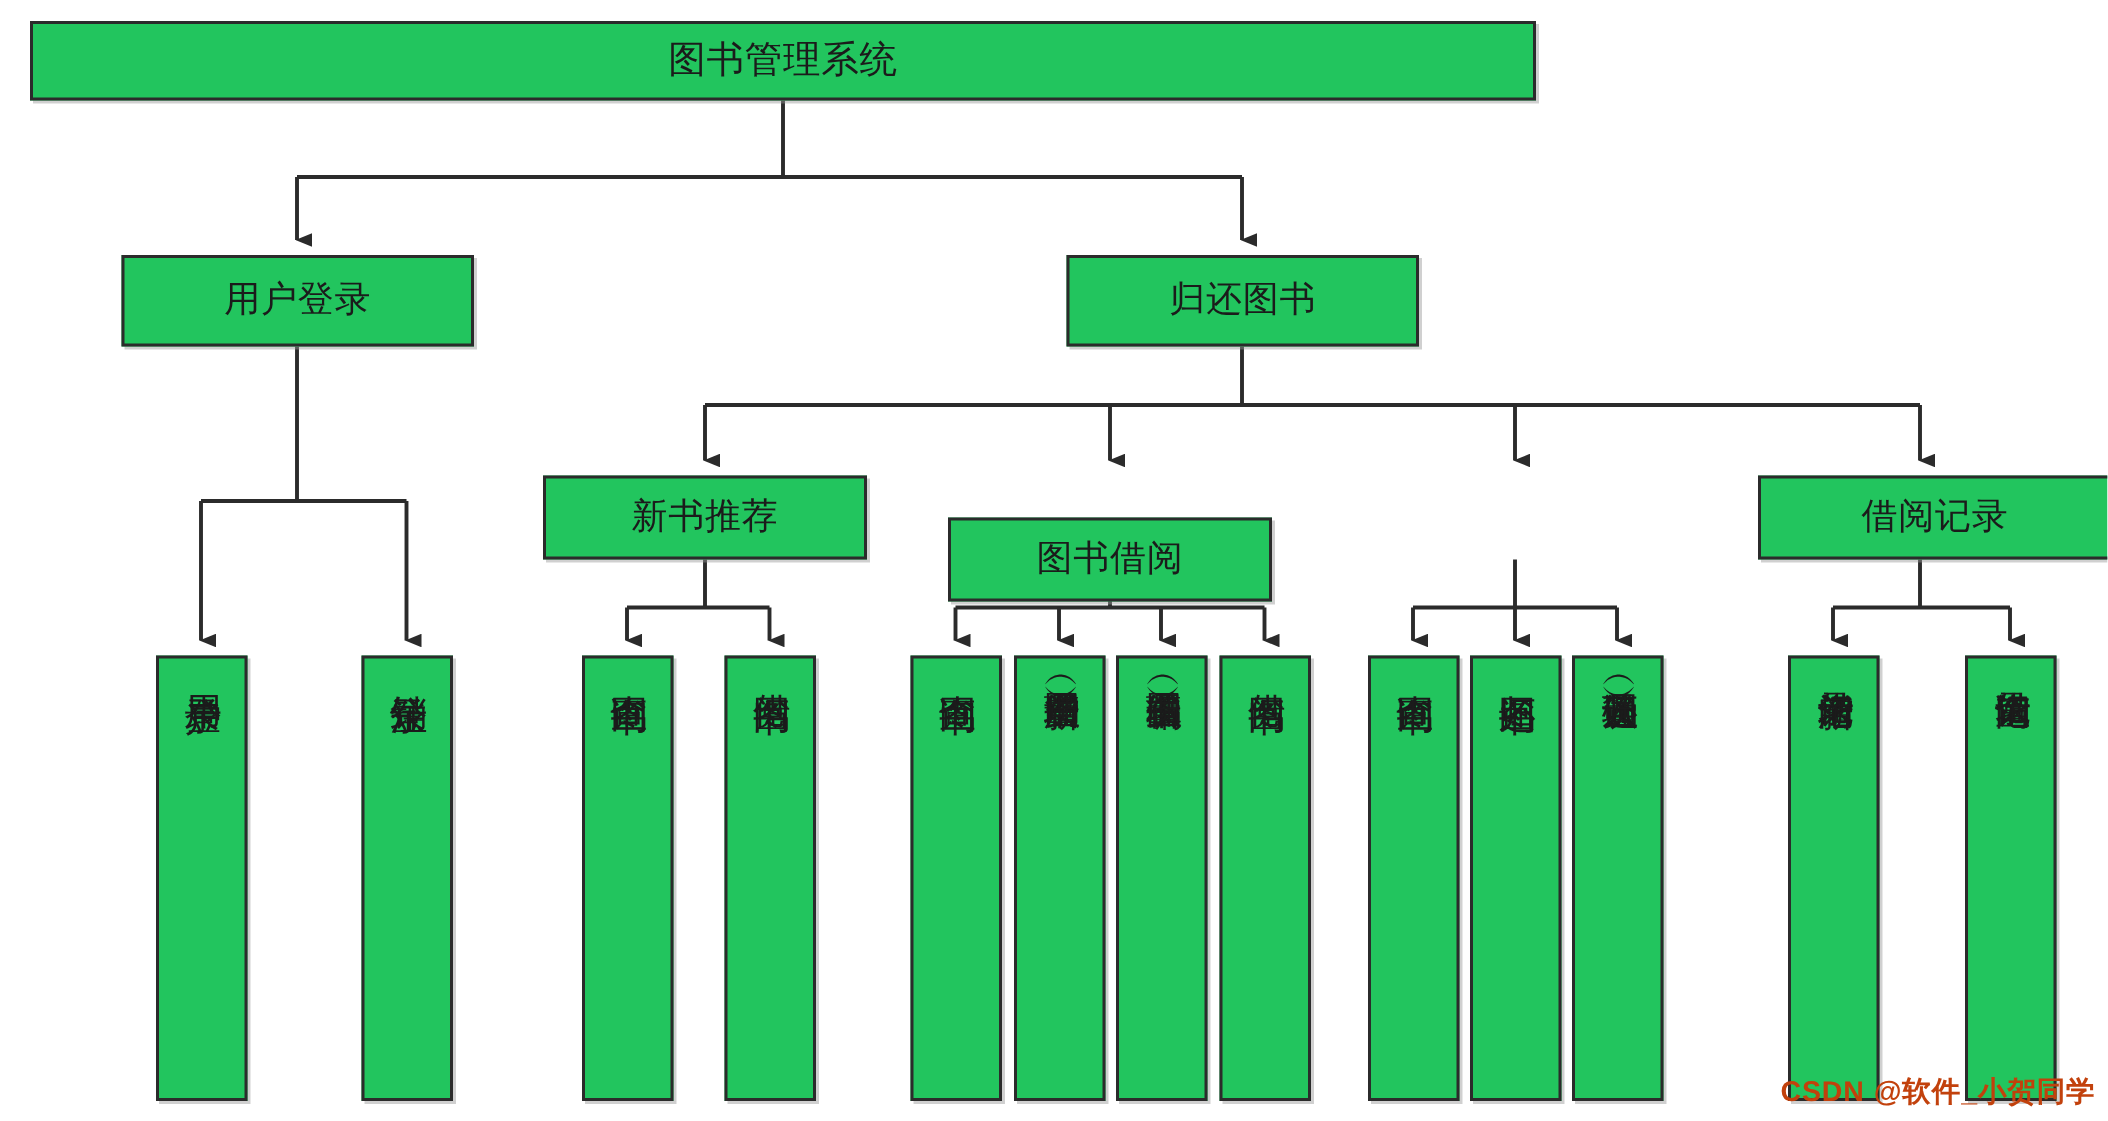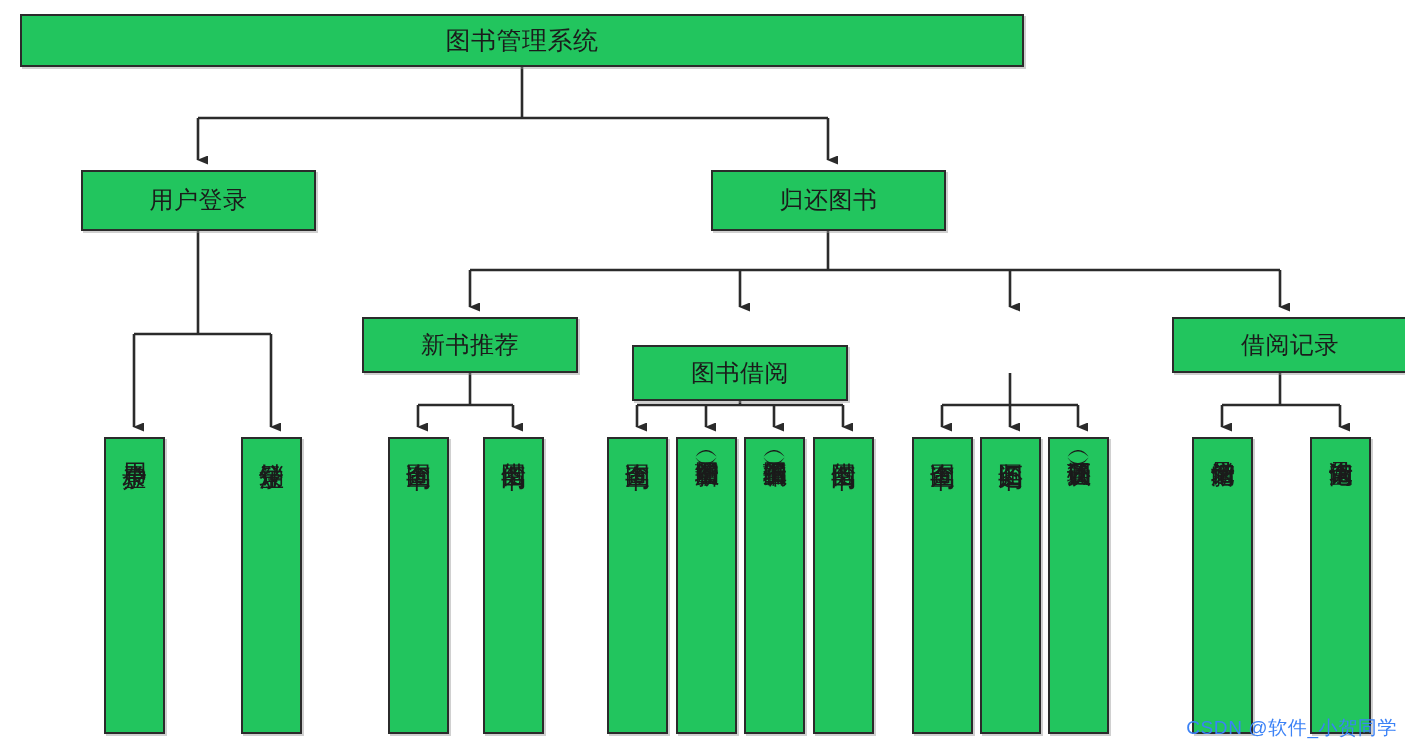--- a/index.html
+++ b/index.html
@@ -68,25 +68,26 @@
   .node.v.tall .node-label {
     font-size: 24px;
     letter-spacing: 0px;
     line-height: 1.12;
   }
   .watermark {
     position: absolute;
     right: 8px;
     bottom: 6px;
     font-size: 19px;
-    color: #3b82f6;
+    color: #c2410c;
     letter-spacing: 0.6px;
     white-space: nowrap;
     z-index: 5;
     font-family: "Liberation Sans", "DejaVu Sans", sans-serif;
+    font-weight: bold;
   }
 </style>
 </head>
 <body>
 
 <div id="canvas">
 
   <svg id="edges" viewBox="0 0 1405 747" width="1405" height="747">
     <defs>
       <marker id="arrowhead" markerWidth="9" markerHeight="11" refX="4.5" refY="10" orient="auto" markerUnits="userSpaceOnUse">

